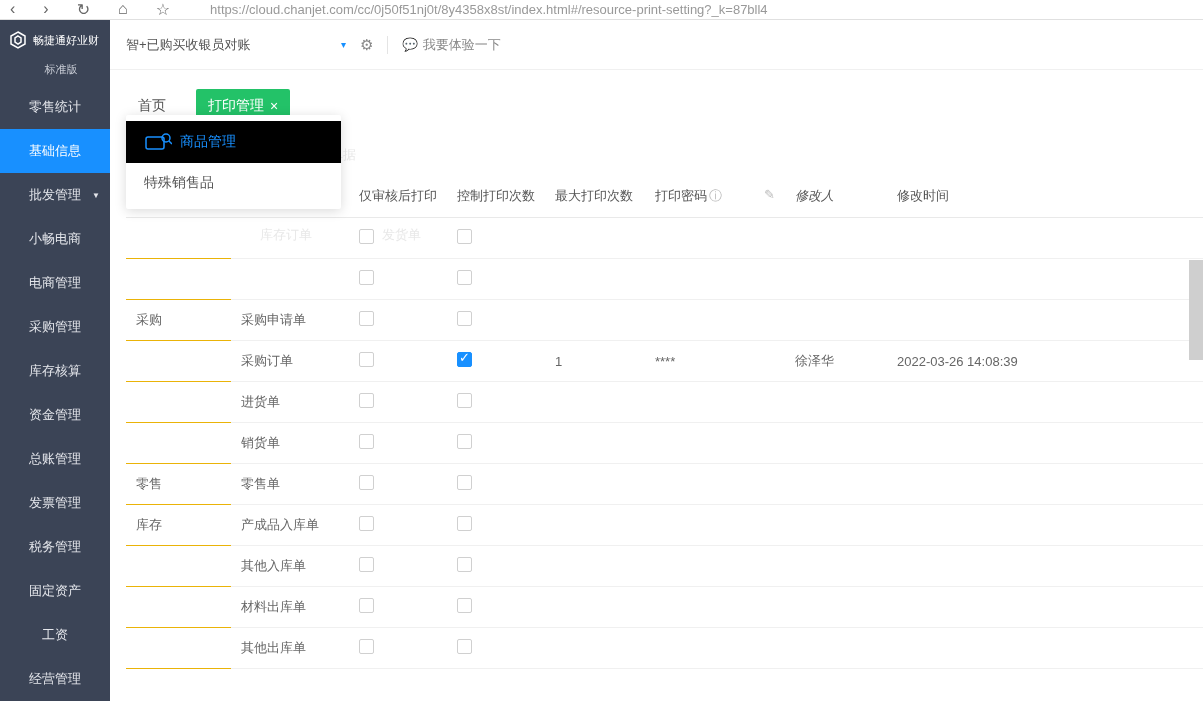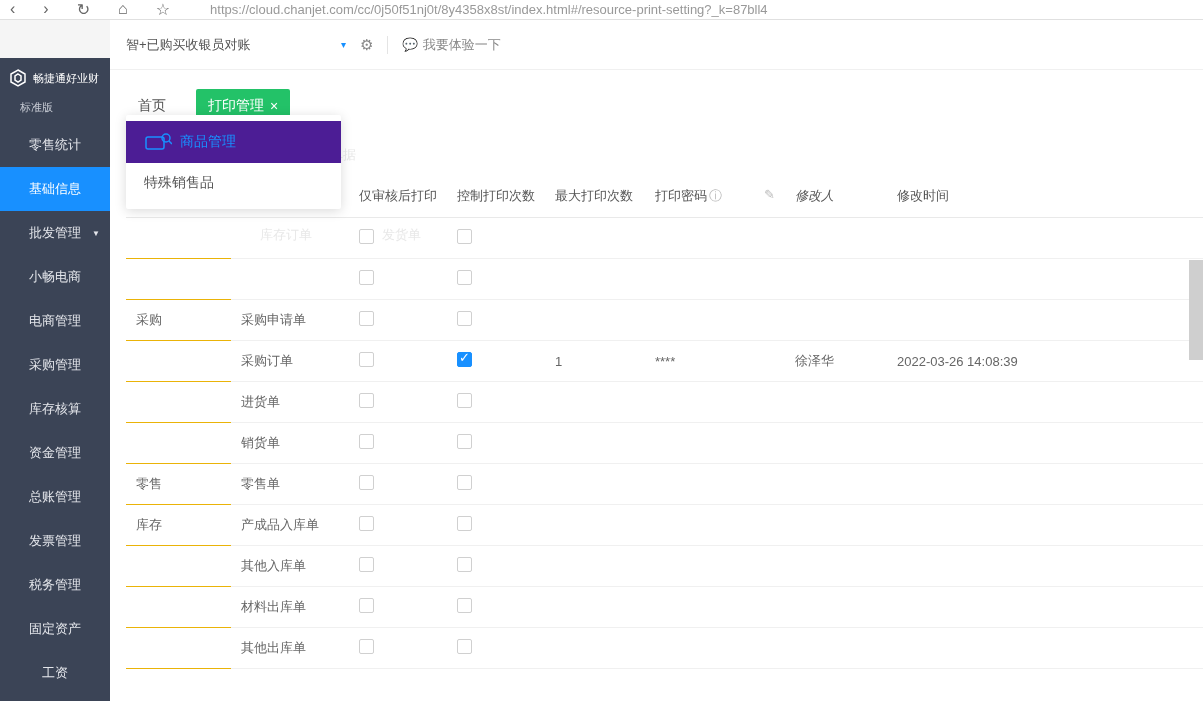--- a/index.html
+++ b/index.html
@@ -2,46 +2,46 @@
 <html><head>
 <meta charset="utf-8">
 <style>
 * { margin: 0; padding: 0; box-sizing: border-box; font-family: "Microsoft YaHei", Arial, sans-serif; }
 body { background: #f5f5f5; overflow: hidden; }
 
 .browser-bar { height: 20px; background: #fff; border-bottom: 1px solid #e0e0e0; display: flex; align-items: center; padding: 0 10px; gap: 20px; font-size: 13px; color: #888; }
 .browser-icons { display: flex; gap: 28px; color: #666; font-size: 16px; }
 .url-bar { flex: 1; color: #999; font-size: 13px; padding-left: 20px; }
 
-.sidebar { position: absolute; left: 0; top: 20px; width: 110px; bottom: 0; background: #3b4456; color: #fff; margin-top: 38px; }
+.sidebar { position: absolute; left: 0; top: 20px; width: 110px; bottom: 0; background: #3b4456; color: #fff; }
 .logo-area { padding: 10px 8px 12px 8px; display: flex; align-items: center; gap: 5px; }
 .logo-icon { width: 20px; height: 20px; display: inline-flex; align-items: center; justify-content: center; }
 .logo-text { font-size: 11px; color: #fff; }
-.logo-sub { font-size: 11px; color: #c7cbd4; padding: 0 8px 8px 20px; }
+.logo-sub { font-size: 11px; color: #c7cbd4; padding: 0 8px 8px 20px; text-align: center; }
 .nav-item { padding: 13px 0; text-align: center; font-size: 13px; color: #e4e6eb; cursor: pointer; position: relative; }
 .nav-item.active { background: #1890ff; color: #fff; }
 .nav-item .chev { position: absolute; right: 10px; top: 50%; transform: translateY(-50%); font-size: 8px; }
 .nav-item.active:after { content: ""; position: absolute; right: -6px; top: 50%; transform: translateY(-50%); border-left: 6px solid #1890ff; border-top: 6px solid transparent; border-bottom: 6px solid transparent; }
 
 .main { position: absolute; left: 110px; top: 20px; right: 0; bottom: 0; background: #fff; }
 .top-row { height: 50px; display: flex; align-items: center; padding: 0 16px; gap: 14px; border-bottom: 1px solid #f0f0f0; }
 .dropdown-sel { color: #555; font-size: 13px; display: flex; align-items: center; min-width: 220px; }
 .dd-chev { color: #1890ff; margin-left: auto; font-size: 10px; }
 .gear { color: #888; font-size: 15px; }
 .divider { width: 1px; height: 18px; background: #e4e4e4; }
 .feedback { color: #888; font-size: 13px; display: flex; align-items: center; gap: 4px; }
 
 .tabs-row { height: 44px; display: flex; align-items: center; padding: 0 16px; gap: 18px; }
 .tab { font-size: 14px; color: #555; padding: 8px 12px; cursor: pointer; margin-top: 28px; }
 .tab.active { background: #23c268; color: #fff; border-radius: 2px; display: flex; align-items: center; gap: 6px; text-align: center; }
 .tab-close { font-size: 14px; }
 
 .submenu { position: absolute; left: 16px; top: 95px; width: 215px; background: #fff; box-shadow: 0 2px 12px rgba(0,0,0,0.15); border-radius: 2px; z-index: 100; padding: 6px 0; }
 .submenu-item { padding: 11px 18px; font-size: 14px; color: #555; cursor: pointer; display: flex; align-items: center; gap: 8px; }
-.submenu-item.active { background: #4c1d95; color: #1890ff; }
+.submenu-item.active { background: #000000; color: #1890ff; }
 .sm-icon { width: 28px; height: 20px; display: inline-flex; align-items: center; justify-content: center; }
 
 .faded-bg { position: absolute; left: 150px; top: 115px; color: #e8e8e8; font-size: 13px; line-height: 40px; pointer-events: none; }
 .faded-bg div { height: 40px; display: flex; gap: 70px; }
 
 .table-wrap { position: absolute; left: 16px; right: 0; top: 155px; bottom: 0; overflow: auto; }
 table { border-collapse: collapse; width: 100%; font-size: 13px; }
 th { background: #fff; text-align: left; padding: 12px 10px; color: #555; border-bottom: 1px solid #e9e9e9; font-weight: normal; position: sticky; top: 0; }
 th.first-col { width: 105px; }
 th.doc-col { width: 118px; }

